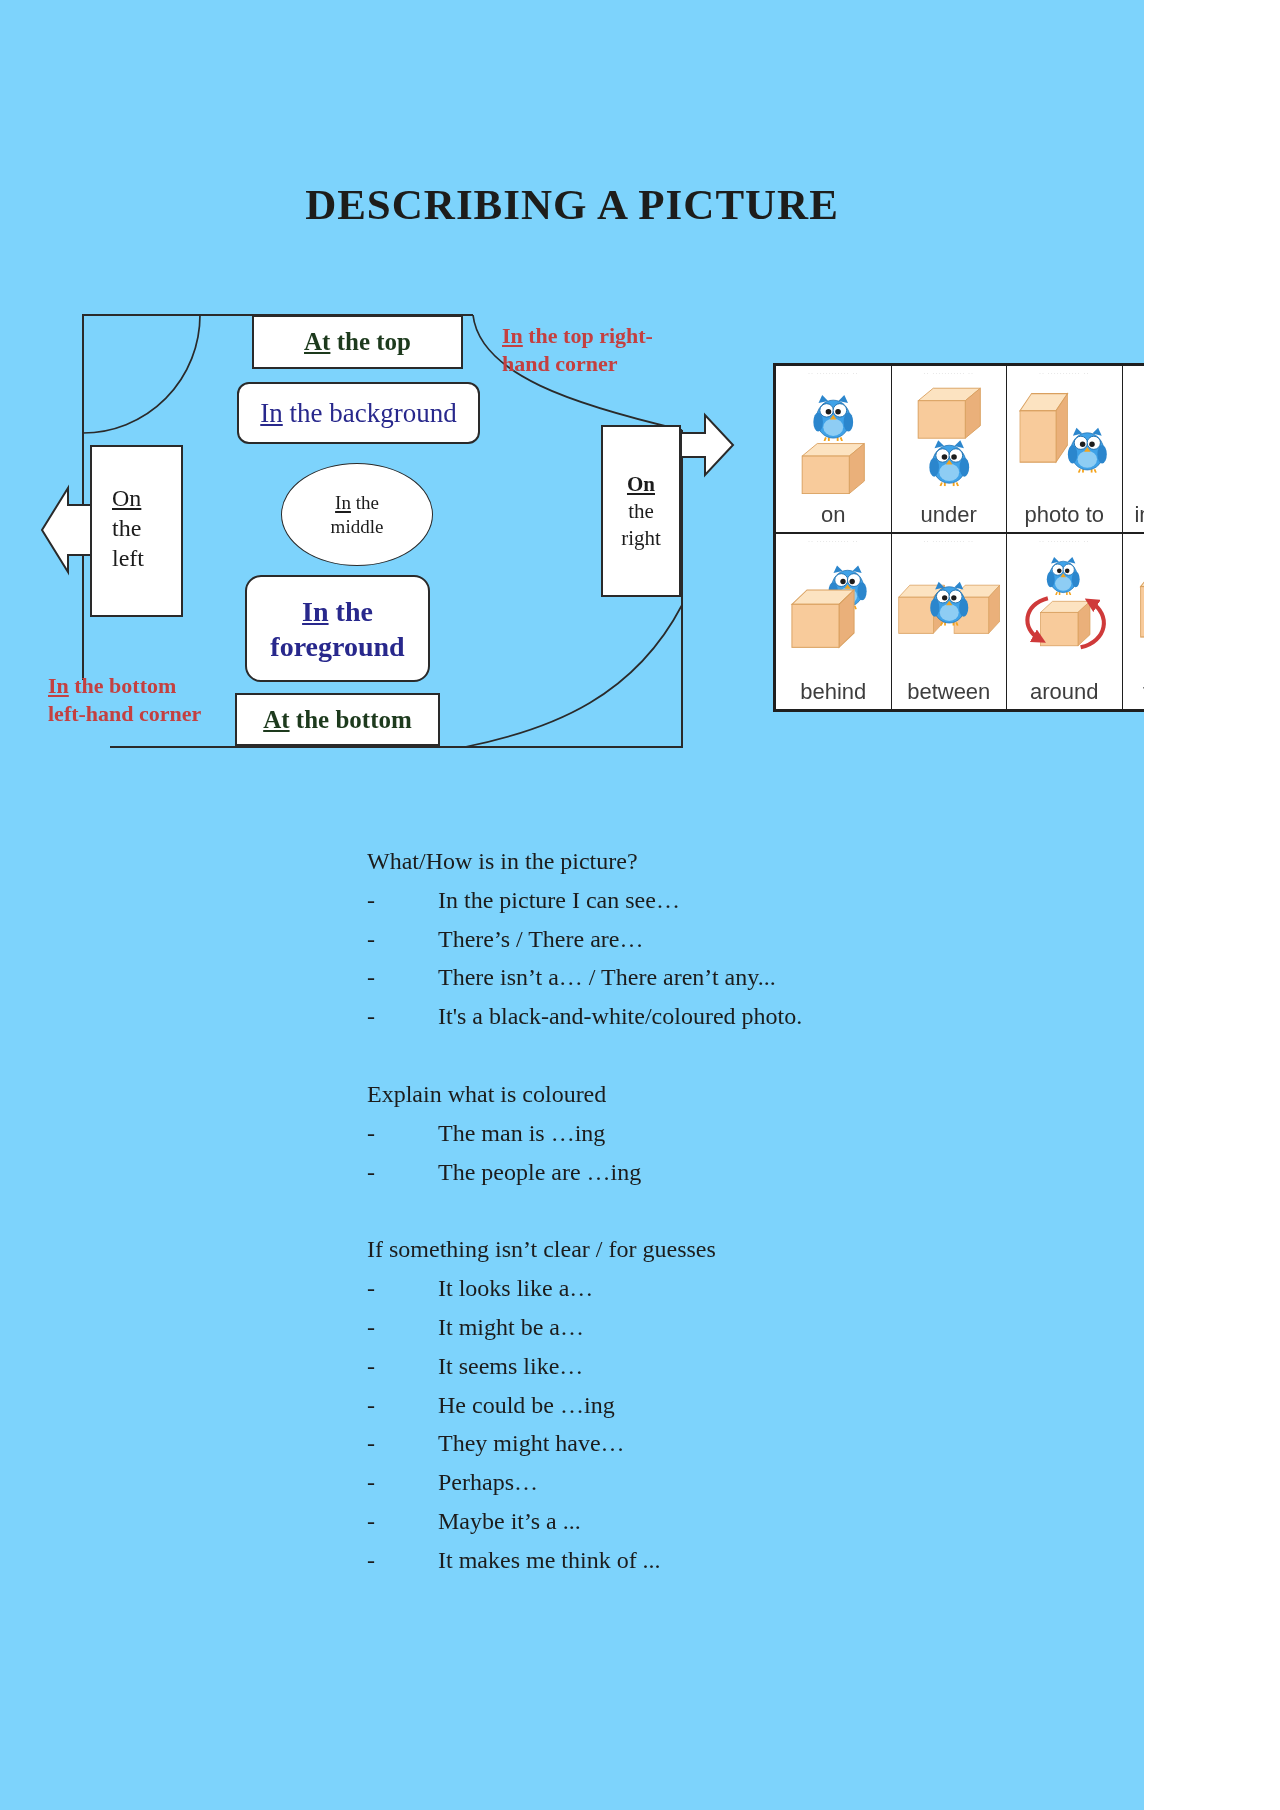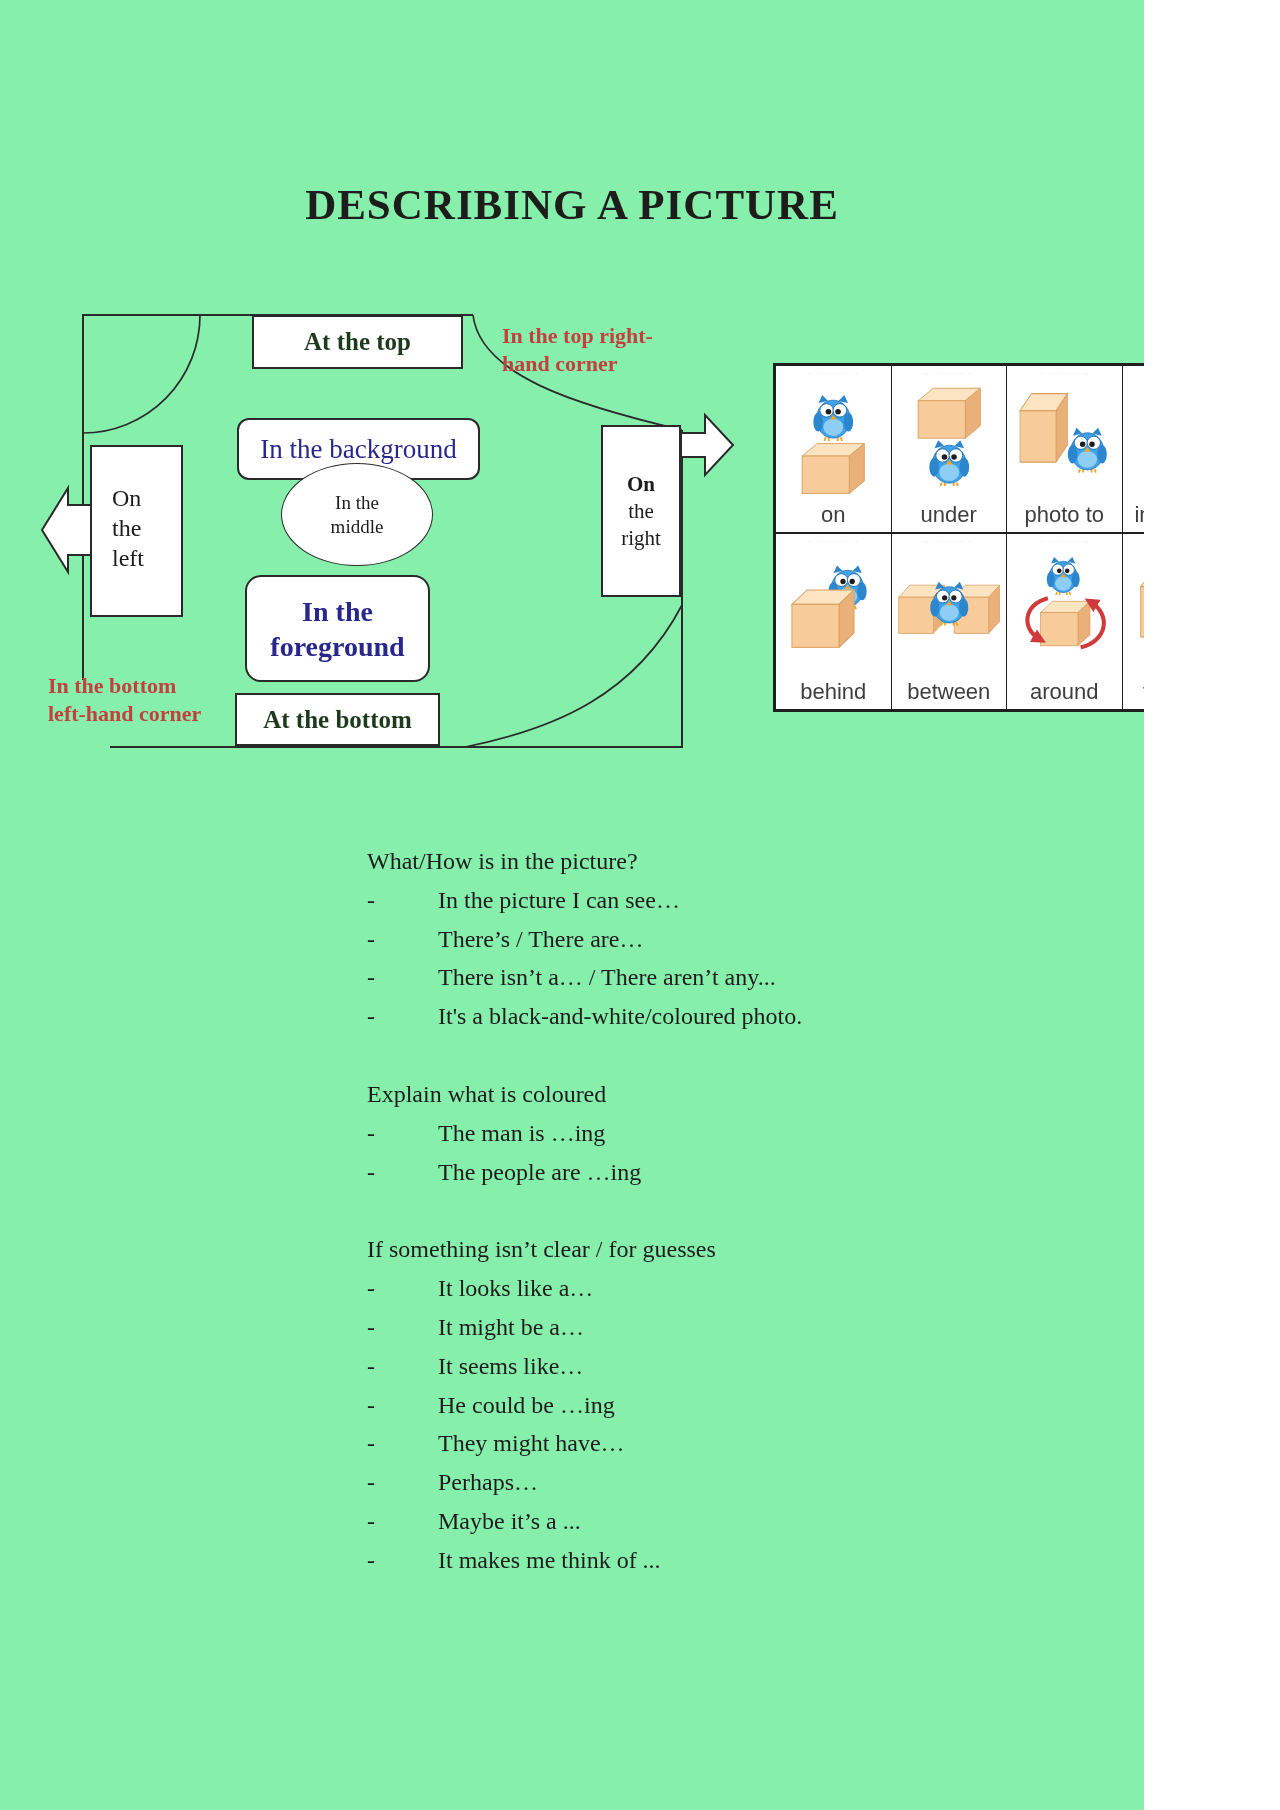--- a/index.html
+++ b/index.html
@@ -1,32 +1,32 @@
 <!DOCTYPE html>
 <html style="--ink: #1c1c1c; --line: #2a2a2a; --green: #1d3a1d; --navy: #28288c; --red: #c44040; --owl-blue: #3fa2e8; --owl-dark: #2b86cd; --owl-belly: #8ecdf4; --owl-ring: #1f6fae; --beak: #f4a41e; --box-front: #f8cb9b; --box-top: #fce3c1; --box-side: #eab07a; --box-edge: #d9a05f; --label-gray: #3d3d3d; --watermark-gray: #b3b3b3; --around-red: #cf3a3a;"><head>
 <meta charset="utf-8">
 <style>
   html,body{margin:0;padding:0;background:#ffffff;}
-  .page{position:relative;width:1144px;height:1810px;background:#86efac;overflow:hidden;
+  .page{position:relative;width:1144px;height:1810px;background:#7dd3fc;overflow:hidden;
         font-family:"Liberation Serif",serif;color:var(--ink);}
   .title{position:absolute;left:0;top:180px;width:100%;text-align:center;
          font-size:43px;font-weight:700;letter-spacing:1px;color:#1d1d1b;}
 
   
   .frame{position:absolute;left:35px;top:305px;}
   .dbox{position:absolute;background:#fff;border:2px solid var(--line);box-sizing:border-box;
         display:flex;flex-direction:column;align-items:center;justify-content:center;
         text-align:center;}
-  .u{text-decoration-thickness:2px;text-underline-offset:2px;}
+  .u{text-decoration:underline;text-decoration-thickness:2px;text-underline-offset:2px;}
   .green{color:var(--green);font-weight:700;}
   .navy{color:var(--navy);}
   .redtxt{position:absolute;color:var(--red);font-weight:700;text-align:left;}
 
   .b-top{left:252px;top:315px;width:211px;height:54px;font-size:25px;}
-  .b-bg{left:237px;top:382px;width:243px;height:62px;border-radius:12px;font-size:27px;margin-top:36px;}
+  .b-bg{left:237px;top:382px;width:243px;height:62px;border-radius:12px;font-size:27px;}
   .b-left{left:90px;top:445px;width:93px;height:172px;font-size:24px;line-height:30px;
           display:block;padding:36px 0 0 20px;text-align:left;}
   .b-mid{left:281px;top:463px;width:152px;height:103px;border-radius:50%;
          border-width:1.6px;font-size:19px;line-height:24px;}
   .b-right{left:601px;top:425px;width:80px;height:172px;font-size:21px;line-height:27px;}
   .b-fg{left:245px;top:575px;width:185px;height:107px;border-radius:16px;border-width:2.5px;
         font-size:28px;line-height:35px;font-weight:700;}
   .b-bot{left:235px;top:693px;width:205px;height:53px;font-size:25px;}
   .r-tr{left:502px;top:322px;font-size:22px;line-height:28px;}
   .r-bl{left:48px;top:672px;font-size:22px;line-height:28px;}

